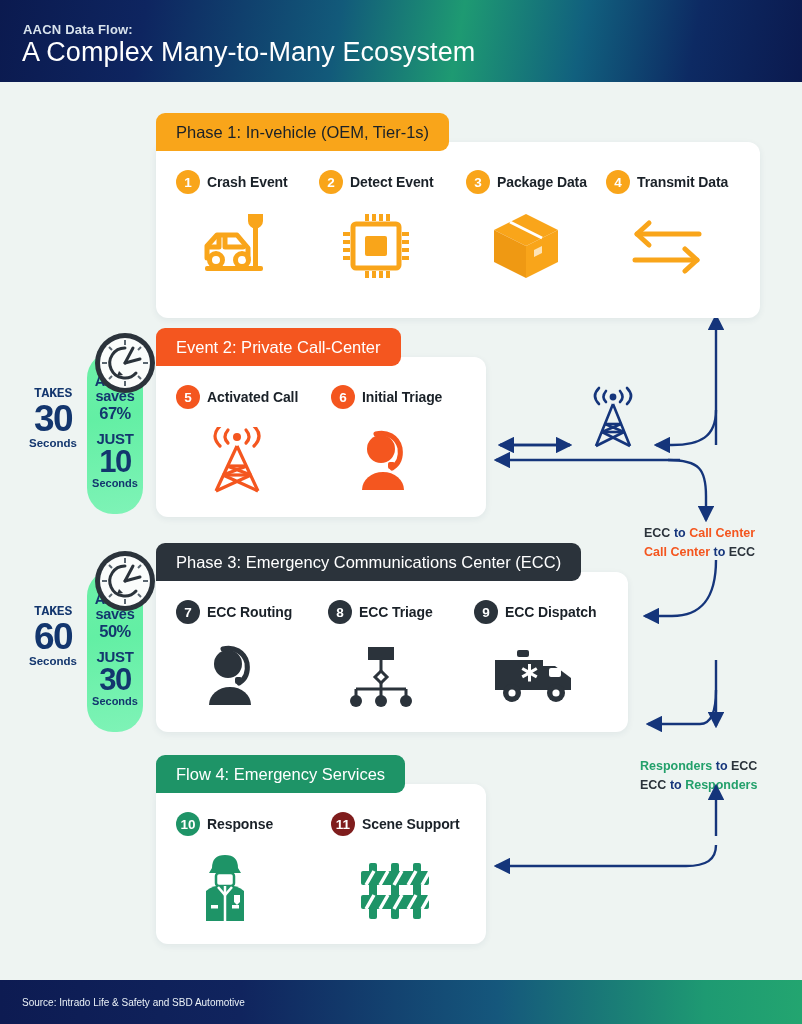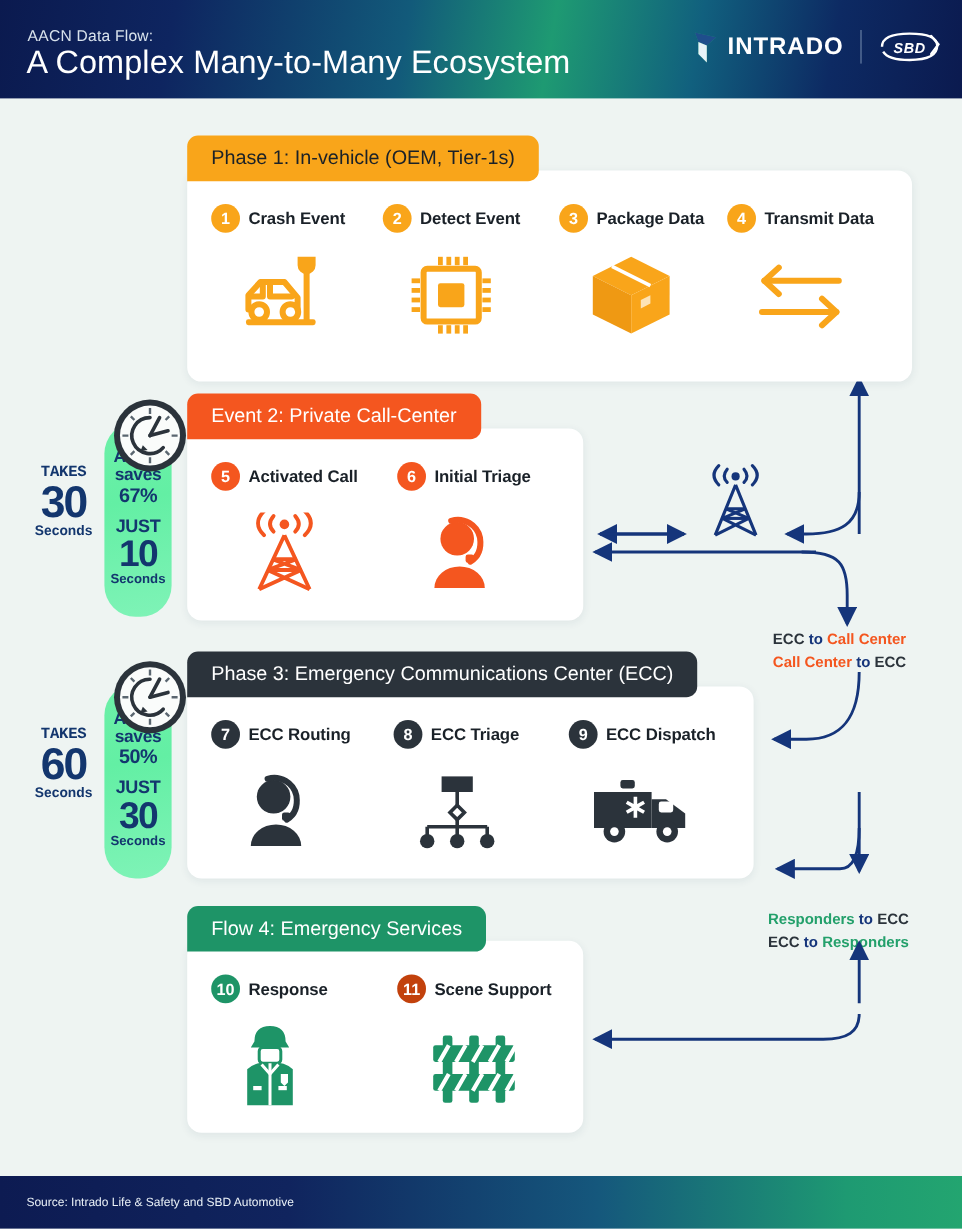--- a/index.html
+++ b/index.html
@@ -13,21 +13,21 @@
   }
 
   
   .header {
     position:absolute; left:0; top:0; width:802px; height:82px;
     background:linear-gradient(100deg,#0B1A4F 0%,#0E2560 18%,#125A7A 42%,#1E9A72 57%,#11607E 72%,#0D2A63 86%,#0B1A4F 100%);
     overflow:hidden;
   }
   .header-kicker {
     position:absolute; left:23px; top:22px;
-    font-size:13px; color:#D8E2EC; letter-spacing:.2px;
+    font-size:13px; color:#D8E2EC; letter-spacing:.2px;font-weight:bold;
   }
   .header-title {
     position:absolute; left:22px; top:37px;
     font-size:27px; color:#FFFFFF; font-weight:400; letter-spacing:.1px;
     white-space:nowrap;
   }
 
   .logo-wrap { position:absolute; right:18px; top:24px; display:flex; align-items:center; gap:14px; }
   .intrado-logo { display:flex; align-items:center; gap:7px; }
   .intrado-mark { width:22px; height:27px; display:block; }
@@ -99,36 +99,20 @@
   }
   .footer-text { font-size:10px; color:#EAF1F7; padding-left:22px; }
 </style>
 </head>
 <body>
 
 <div class="header">
   <div class="header-kicker">AACN Data Flow:</div>
   <div class="header-title">A Complex Many-to-Many Ecosystem</div>
 
-  <div class="logo-wrap">
-    <div class="intrado-logo">
-      <svg class="intrado-mark" viewBox="0 0 22 27">
-        <path d="M2 1 L20 5 L12 12 L12 26 L5 19 L5 9 Z" fill="#1E9A72"></path>
-        <path d="M2 1 L20 5 L12 12 L5 9 Z" fill="#1F4E8C"></path>
-        <path d="M5 9 L12 12 L12 26 L5 19 Z" fill="#E8F2F8"></path>
-      </svg>
-      <span class="intrado-word">INTRADO</span>
-    </div>
-    <div class="logo-div"></div>
-    <svg class="sbd-logo" viewBox="0 0 52 30">
-      <path d="M3 15 Q3 4 26 4 Q49 4 49 14 Q49 26 26 26 Q8 26 4 19" fill="none" stroke="#FFFFFF" stroke-width="2"></path>
-      <path d="M44 6 L50 13 L44 21" fill="none" stroke="#FFFFFF" stroke-width="2" stroke-linecap="round"></path>
-      <text x="26" y="20" font-family="Liberation Sans, sans-serif" font-size="12" font-weight="bold" font-style="italic" fill="#FFFFFF" text-anchor="middle" letter-spacing="0.5">SBD</text>
-    </svg>
-  </div>
 </div>
 
 <svg class="conn" viewBox="0 0 802 1024">
   <defs>
     <marker id="ar" markerWidth="7" markerHeight="7" refX="6" refY="3.5" orient="auto">
       <path d="M0,0 L7,3.5 L0,7 Z" fill="#15357B"></path>
     </marker>
   </defs>
   <g stroke="#15357B" stroke-width="2.4" fill="none" marker-end="url(#ar)">
 
@@ -392,21 +376,21 @@
             <path d="M24 34 L31 42 L38 34" fill="none" stroke="#FFFFFF" stroke-width="2.5"></path>
             <rect x="17" y="52" width="7" height="3.5" fill="#FFFFFF"></rect>
             <rect x="38" y="52" width="7" height="3.5" fill="#FFFFFF"></rect>
             <path d="M40 42 h6 v7 l-3 3 l-3 -3 z" fill="#FFFFFF"></path>
           </svg>
         </div>
       </div>
 
       <div class="step" style="left:175px;">
         <div class="step-head">
-          <div class="step-num" style="background:#c2410c;">11</div>
+          <div class="step-num" style="background:#7f1d1d;">11</div>
           <div class="step-label">Scene Support</div>
         </div>
         <div class="step-icon">
           <svg width="76" height="66" viewBox="0 0 76 66">
             <g fill="#1E9467">
               <rect x="12" y="8" width="8" height="56" rx="2"></rect>
               <rect x="34" y="8" width="8" height="56" rx="2"></rect>
               <rect x="56" y="8" width="8" height="56" rx="2"></rect>
               <rect x="4" y="16" width="68" height="14" rx="2"></rect>
               <rect x="4" y="40" width="68" height="14" rx="2"></rect>

